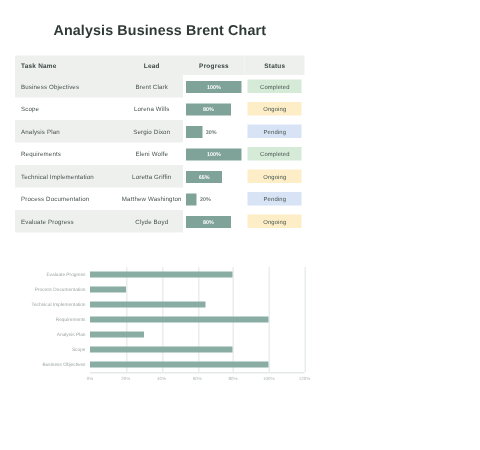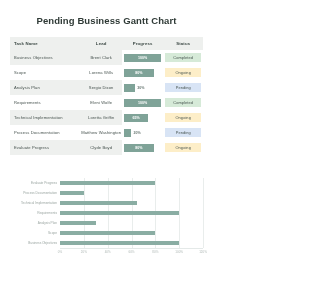--- a/index.html
+++ b/index.html
@@ -206,21 +206,21 @@
     color: #aeb7b4;
     transform: translateX(-50%);
     white-space: nowrap;
   }
 </style>
 </head>
 <body>
 
 <div id="page">
 
-  <div class="page-title">Pending Business Gantt Chart</div>
+  <div class="page-title">Analysis Business Brent Chart</div>
 
   <div class="table-wrap">
     <table class="gantt-table">
       <colgroup>
         <col class="c-task">
           <col class="c-lead">
           <col class="c-prog">
           <col class="c-stat">
       </colgroup>
       <thead>

